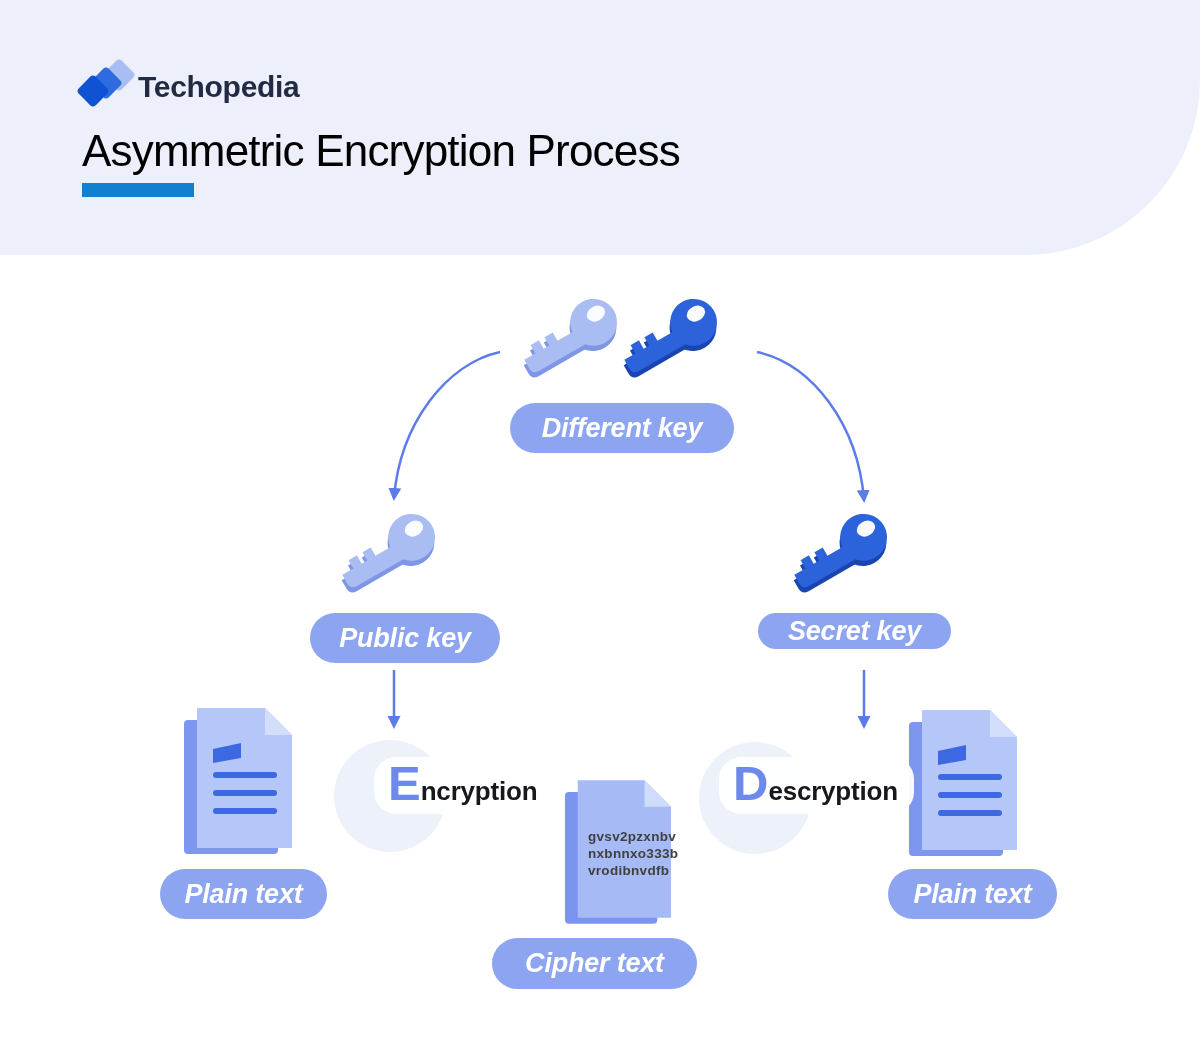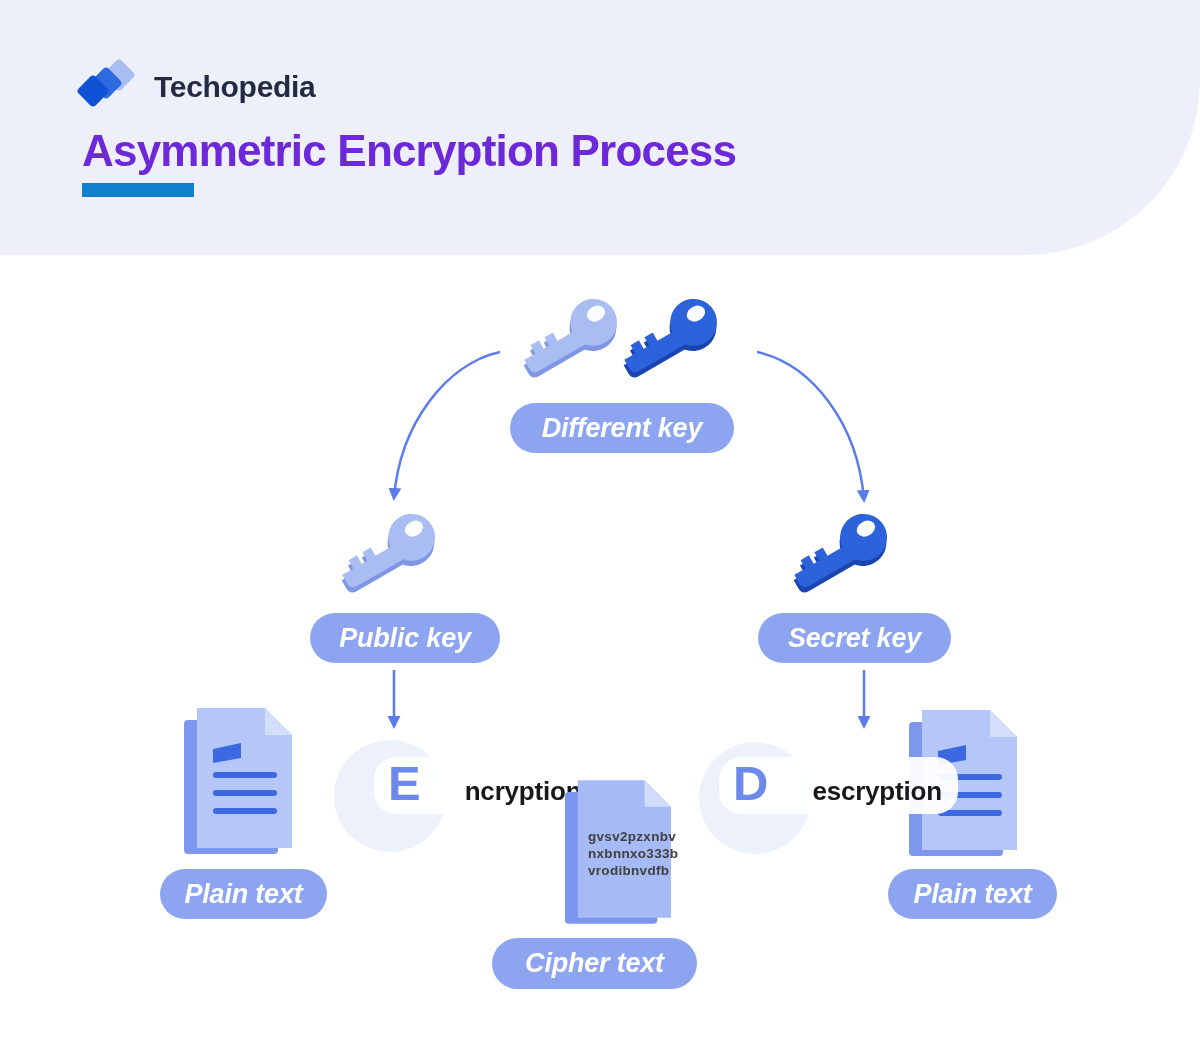--- a/index.html
+++ b/index.html
@@ -18,21 +18,20 @@
     left: 0; top: 0;
     width: 1200px; height: 255px;
     background: #edeffb;
     border-bottom-right-radius: 175px;
   }
   .brand-row {
     position: absolute;
     left: 78px; top: 62px;
     display: flex;
     align-items: center;
-    gap: 16px;
   }
   .brand-icon { position: relative; width: 60px; height: 50px; }
   .brand-icon span {
     position: absolute;
     width: 24px; height: 24px;
     border-radius: 4px;
     transform: rotate(45deg);
   }
   .brand-icon .sq-light { left: 29px; top: 1px;  background: #a8bdf2; }
   .brand-icon .sq-mid   { left: 16px; top: 9px;  background: #2e6ae0; }
@@ -40,22 +39,22 @@
   .brand-text {
     font-size: 30px;
     font-weight: 700;
     color: #232b44;
     letter-spacing: -0.3px;
   }
   .page-title {
     position: absolute;
     left: 82px; top: 126px;
     font-size: 44px;
-    font-weight: 700;
-    color: #6d28d9;
+    font-weight: 400;
+    color: #000000;
     letter-spacing: -0.8px;
   }
   .title-underline {
     position: absolute;
     left: 82px; top: 183px;
     width: 112px; height: 14px;
     background: #1080cf;
   }
   
   .arrows {
@@ -84,21 +83,21 @@
     font-size: 27px;
     display: flex;
     align-items: center;
     justify-content: center;
     border-radius: 27px;
     letter-spacing: -0.2px;
     font-style: italic;
   }
   .pill-different { left: 510px; top: 403px; width: 224px; height: 50px; }
   .pill-public    { left: 310px; top: 613px; width: 190px; height: 50px; }
-  .pill-secret    { left: 758px; top: 613px; width: 193px; height: 50px; }
+  .pill-secret    { left: 758px; top: 613px; width: 193px; height: 36px; }
   .pill-plain-l   { left: 160px; top: 869px; width: 167px; height: 50px; }
   .pill-plain-r   { left: 888px; top: 869px; width: 169px; height: 50px; }
   .pill-cipher    { left: 492px; top: 938px; width: 205px; height: 51px; }
   
   .soft-circle {
     position: absolute;
     width: 112px; height: 112px;
     border-radius: 50%;
     background: #edf1fa;
   }
@@ -117,21 +116,20 @@
     font-size: 49px;
     font-weight: 700;
     color: #6d89ec;
     line-height: 1;
   }
   .process-label .rest {
     font-size: 26px;
     font-weight: 600;
     color: #17171c;
     letter-spacing: -0.2px;
-    margin-left: 44px;
   }
   .label-enc { left: 374px; top: 757px; }
   .label-dec { left: 719px; top: 757px; }
   
   .doc {
     position: absolute;
     width: 112px; height: 150px;
   }
   .doc svg { width: 100%; height: 100%; }
   .doc-plain-left  { left: 183px; top: 706px; }

